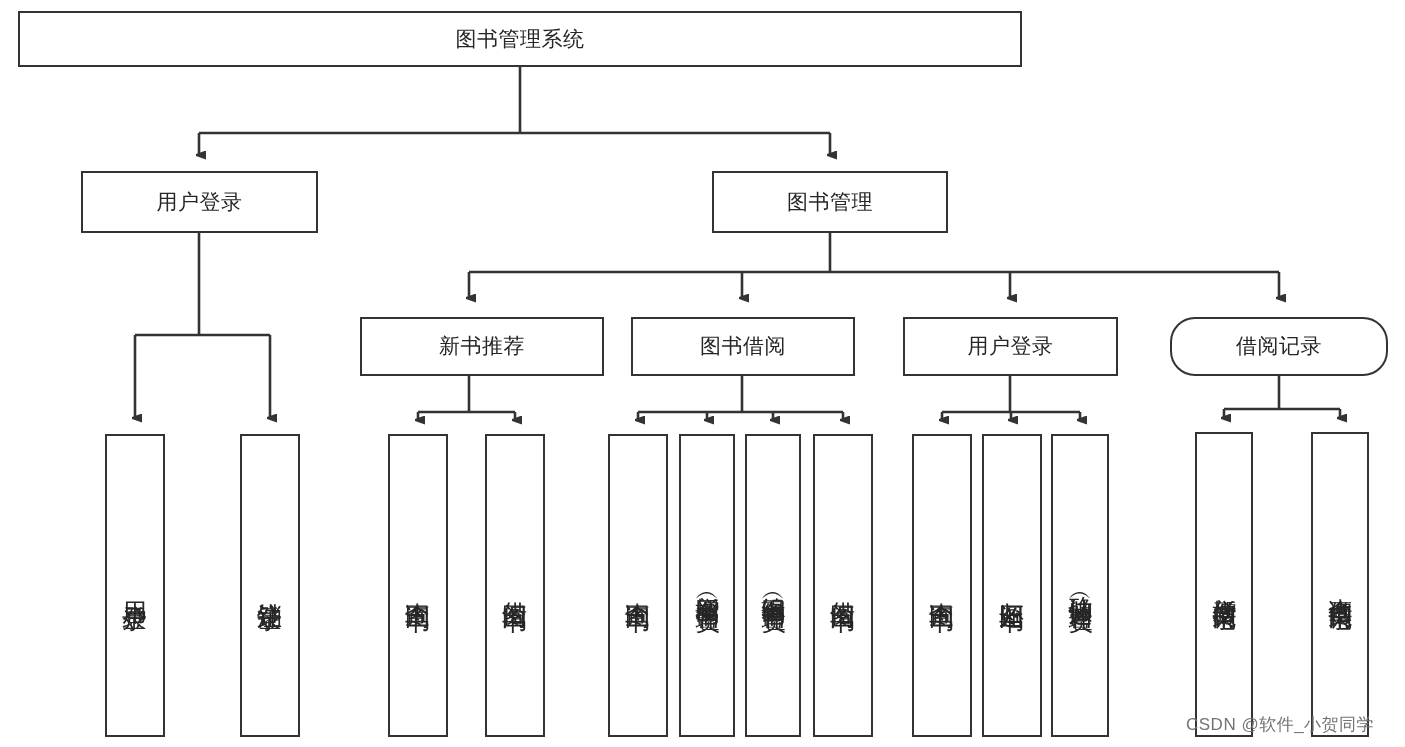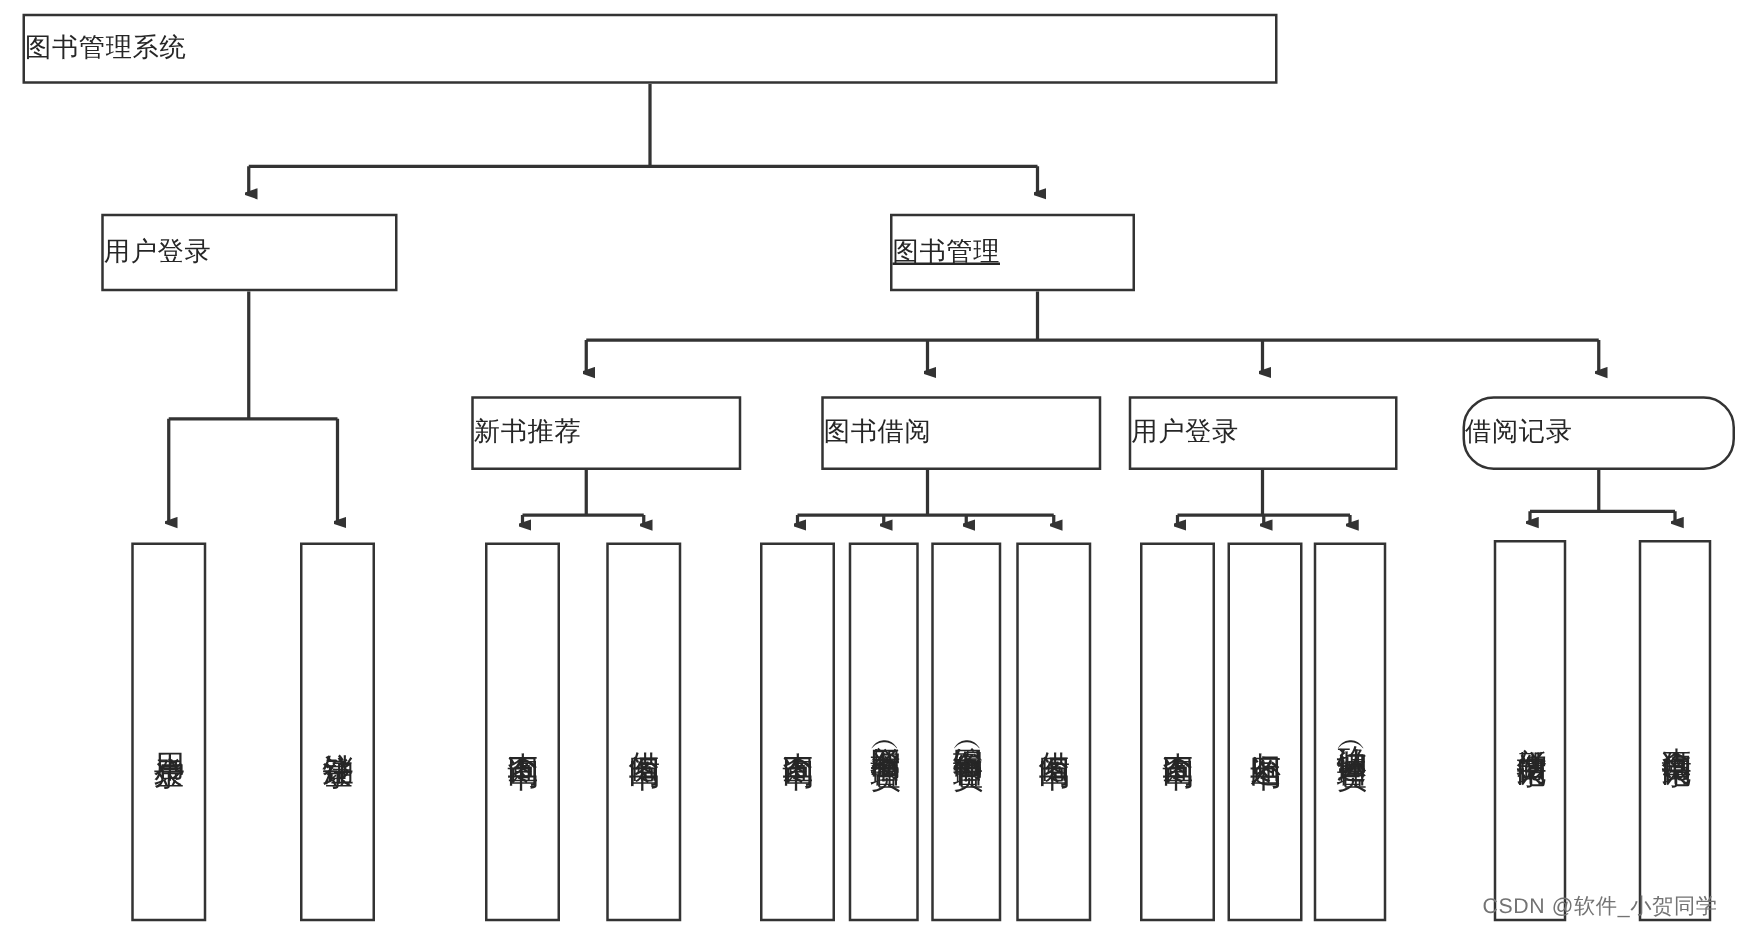--- a/index.html
+++ b/index.html
@@ -25,20 +25,21 @@
     height: 747px;
     pointer-events: none;
   }
   .node {
     position: absolute;
     box-sizing: border-box;
     background: #ffffff;
     border: 2px solid #333333;
     display: flex;
     align-items: center;
+    justify-content: center;
     color: #262626;
     text-align: center;
   }
   .node .lbl {
     display: block;
     line-height: 1.18;
     letter-spacing: 0.5px;
   }
   .node.horiz .lbl {
     font-size: 21px;
@@ -126,28 +127,28 @@
     </g>
   </svg>
 
   <div class="node horiz" style="left:18px; top:11px; width:1004px; height:56px;">
     <span class="lbl">图书管理系统</span>
   </div>
 
   <div class="node horiz" style="left:81px; top:171px; width:237px; height:62px;">
     <span class="lbl">用户登录</span>
   </div>
-  <div class="node horiz" style="left:712px; top:171px; width:196px; height:62px;text-decoration:underline;">
+  <div class="node horiz" style="left:712px; top:171px; width:236px; height:62px;">
     <span class="lbl">图书管理</span>
   </div>
 
-  <div class="node horiz" style="left:360px; top:317px; width:216px; height:59px;margin-left:17px;">
+  <div class="node horiz" style="left:360px; top:317px; width:244px; height:59px;">
     <span class="lbl">新书推荐</span>
   </div>
-  <div class="node horiz" style="left:631px; top:317px; width:224px; height:59px;margin-left:26px;">
+  <div class="node horiz" style="left:631px; top:317px; width:224px; height:59px;">
     <span class="lbl">图书借阅</span>
   </div>
   <div class="node horiz" style="left:903px; top:317px; width:215px; height:59px;">
     <span class="lbl">用户登录</span>
   </div>
   <div class="node horiz" style="left:1170px; top:317px; width:218px; height:59px;border-radius:25px;">
     <span class="lbl">借阅记录</span>
   </div>
 
   <div class="node vert" style="left:105px; top:434px; width:60px; height:303px;">

